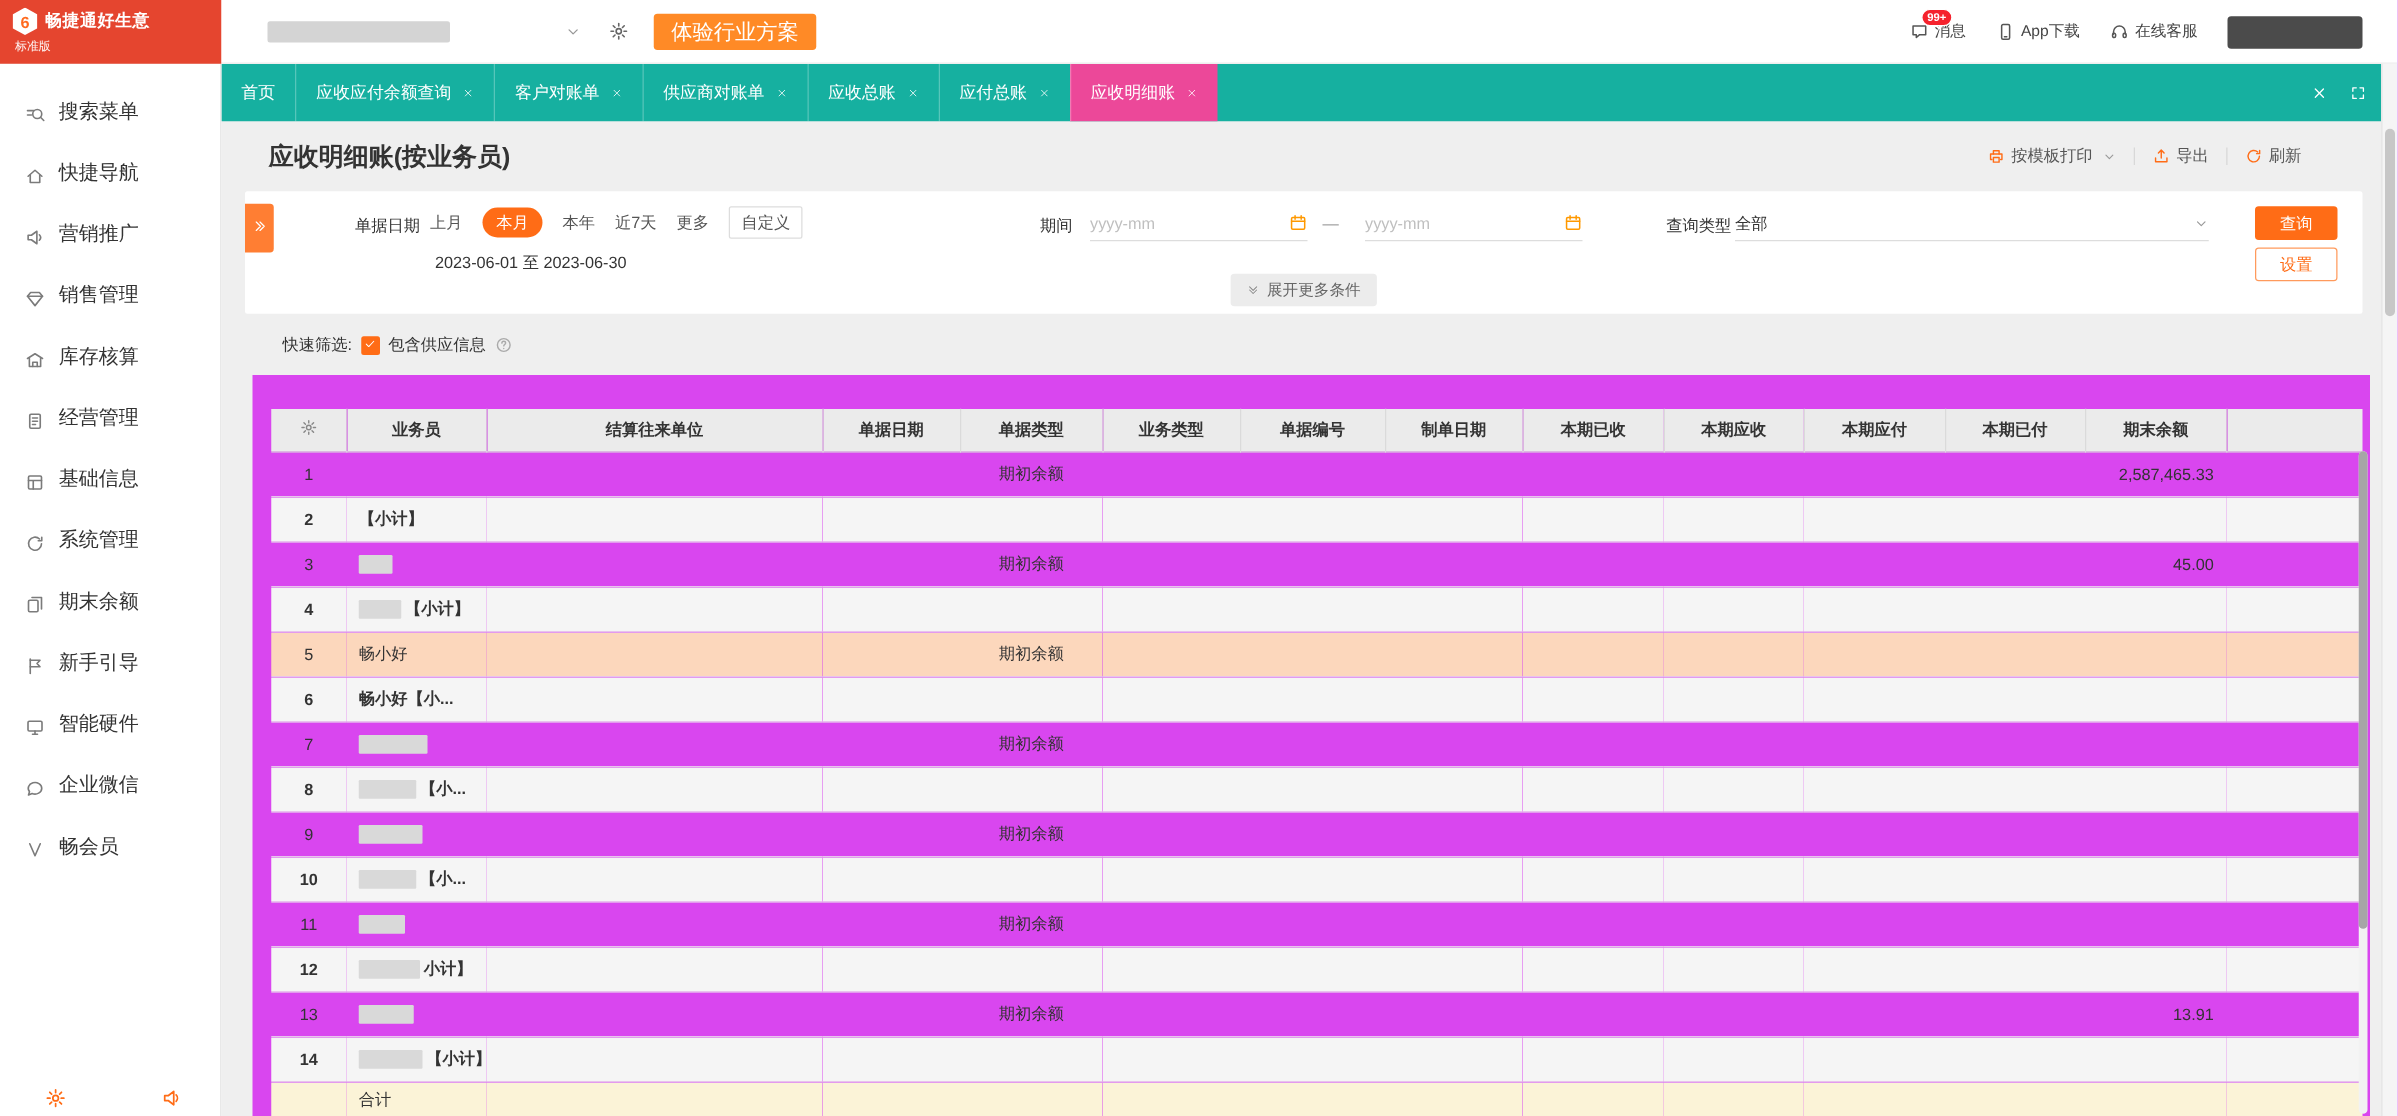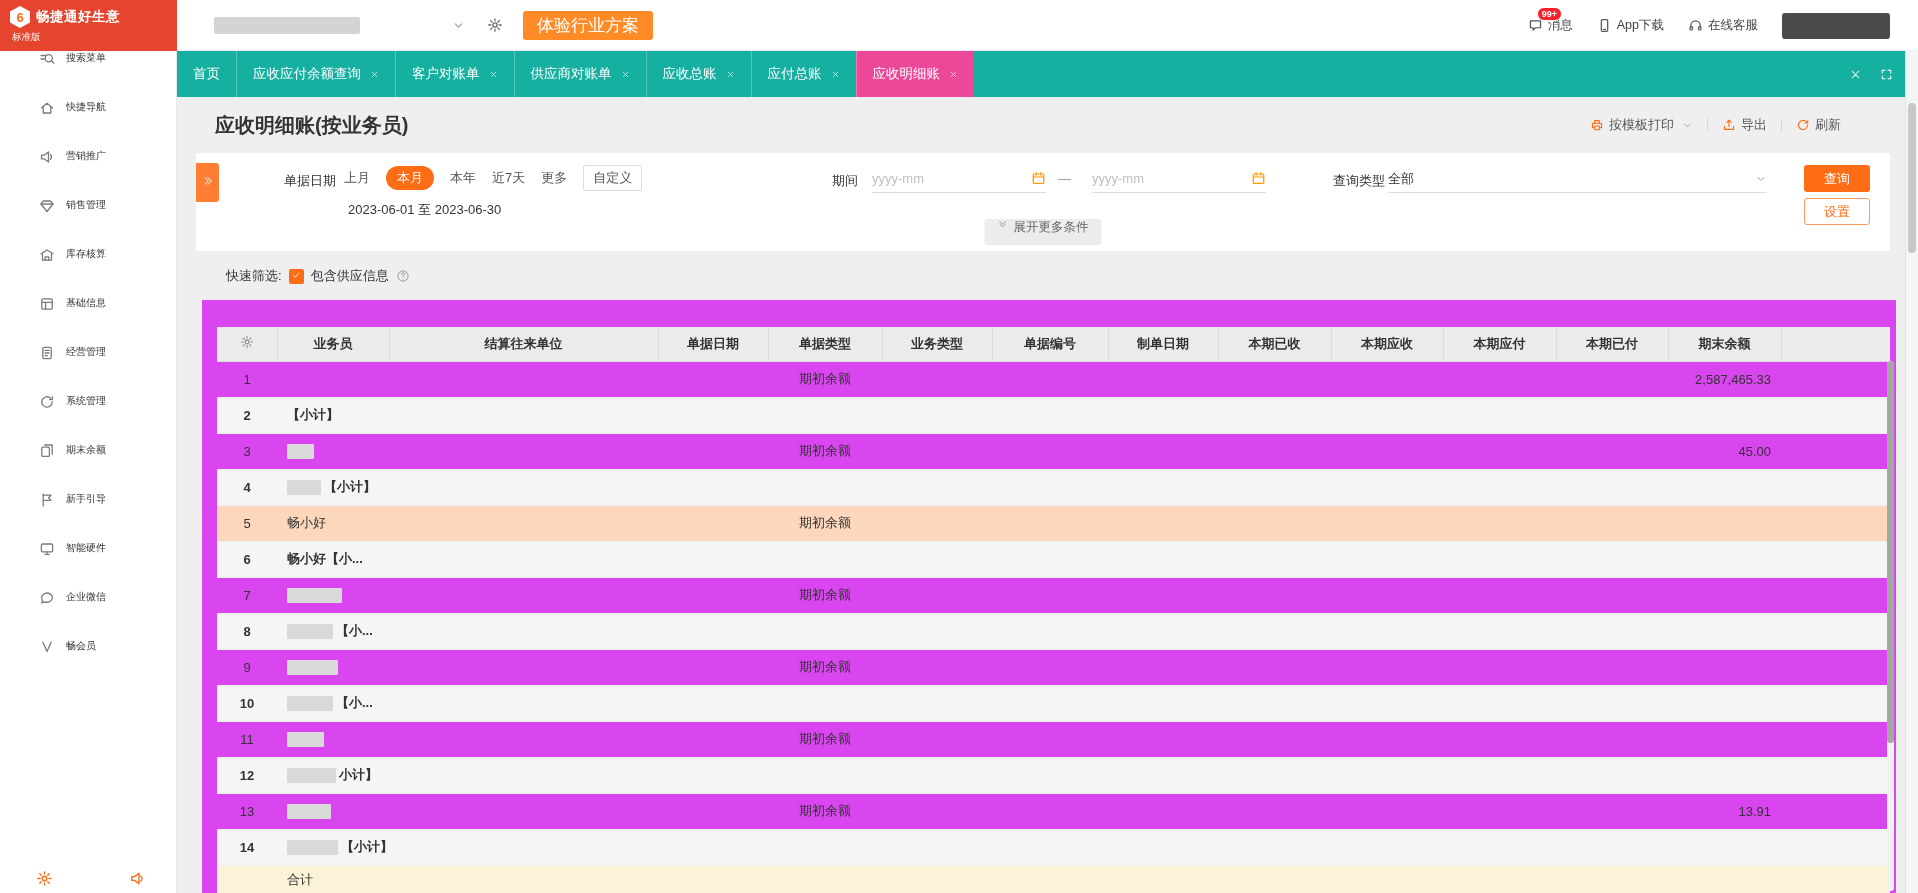--- a/index.html
+++ b/index.html
@@ -20,21 +20,21 @@
   .tb-gear{position:absolute;left:487px;top:17px;color:#666;font-size:16px;cursor:pointer}
   .trial-btn{position:absolute;left:523px;top:11px;height:29px;padding:0 14px;background:#ff8a26;color:#fff;border:none;border-radius:3px;font-size:17px;cursor:pointer;font-family:inherit}
   .topbar-right{position:absolute;right:28px;top:0;height:51px;display:flex;align-items:center;gap:24px}
   .tb-item{display:flex;align-items:center;gap:5px;font-size:12.5px;color:#444;position:relative;cursor:pointer;white-space:nowrap}
   .tb-item .ic{font-size:15px;color:#555;display:inline-flex}
   .badge{position:absolute;top:-10px;left:9px;background:#f5222d;color:#fff;font-size:9px;line-height:12px;padding:0 4px;border-radius:7px;border:1px solid #fff;font-weight:bold}
   .dark-redact{width:108px;height:26px;background:#4b4b4b;border-radius:3px;cursor:pointer}
 
   
   .sidebar{position:absolute;left:0;top:51px;width:177px;bottom:0;background:#fff;border-right:1px solid #e8e8e8;z-index:15}
-  .side-item{height:49px;display:flex;align-items:flex-start;gap:11px;padding-left:39px;font-size:10px;color:#333;cursor:pointer;white-space:nowrap}
+  .side-item{height:49px;display:flex;align-items:flex-end;gap:11px;padding-left:20px;font-size:16px;color:#333;cursor:pointer;white-space:nowrap}
   .side-item .icon{font-size:16px;color:#7b7b7b;display:inline-flex}
   .side-item.active{background:linear-gradient(90deg,#ffa14f,#ff6c16);color:#fff}
   .side-item.active .icon{color:#fff}
   .sidebar-footer{position:absolute;bottom:6px;left:0;right:0;display:flex;align-items:center;padding-left:36px;gap:76px}
   .sf-icon{color:#ff6c16;font-size:17px;display:inline-flex;cursor:pointer}
 
   
   .main{position:absolute;left:177px;top:51px;right:13px;bottom:0;background:#efefef;overflow:hidden}
 
   .tabbar{position:absolute;top:0;left:0;right:0;height:46px;background:#16b0a0;display:flex;align-items:stretch}
@@ -70,21 +70,21 @@
   .input-ul input::placeholder{color:#bfbfbf}
   .ip1{left:676px;width:174px}
   .ip2{left:896px;width:174px}
   .cal-icon{color:#f90;font-size:15px;flex:none;cursor:pointer;display:inline-flex}
   .range-dash{position:absolute;left:862px;top:18px;color:#999;font-size:13px}
   .lbl-qtype{left:1137px;top:19px}
   .select-ul{position:absolute;left:1192px;top:12px;width:379px;height:28px;border-bottom:1px solid #ddd;display:flex;align-items:center;justify-content:space-between;font-size:13px;color:#333;cursor:pointer}
   .sel-caret{color:#999;font-size:12px;display:inline-flex}
   .btn-query{position:absolute;left:1608px;top:12px;width:66px;height:27px;background:#ff6c16;color:#fff;border:none;border-radius:3px;font-size:13px;cursor:pointer;font-family:inherit}
   .btn-settings{position:absolute;left:1608px;top:45px;width:66px;height:27px;background:#fff;color:#ff6c16;border:1px solid #ff9a5c;border-radius:3px;font-size:13px;cursor:pointer;font-family:inherit}
-  .expand-more{position:absolute;left:50%;transform:translateX(-50%);top:66px;height:26px;background:#ececec;border-radius:3px;display:flex;align-items:flex-start;gap:6px;padding:0 13px;font-size:12.5px;color:#666;cursor:pointer;white-space:nowrap}
+  .expand-more{position:absolute;left:50%;transform:translateX(-50%);top:66px;height:26px;background:#ececec;border-radius:3px;display:flex;align-items:center;gap:6px;padding:0 13px;font-size:12.5px;color:#666;cursor:pointer;white-space:nowrap}
   .em-icon{font-size:10px;color:#888;display:inline-flex}
 
   
   .quick-filter{position:absolute;top:216px;left:49px;display:flex;align-items:center;gap:7px;font-size:13px;color:#333}
   .checkbox{width:15px;height:15px;background:#ff6c16;border-radius:2px;display:inline-flex;align-items:center;justify-content:center;color:#fff;font-size:10px;cursor:pointer}
   .help-icon{color:#aaa;font-size:14px;display:inline-flex;cursor:pointer}
 
   
   .table-card{position:absolute;top:249px;left:25px;width:1694px;bottom:0;background:#d946ef;overflow:hidden}
   .grid{border-collapse:collapse;table-layout:fixed;width:1673px;position:absolute;left:15px;top:27px}
@@ -214,34 +214,34 @@
               <path d="M2 6.8L8 3l6 3.8"></path>
               <path d="M3.5 6.8v6.4h9V6.8"></path>
               <path d="M6.2 13.2V9.8h3.6v3.4"></path>
             </svg>
           </span>
           <span>库存核算</span>
         </div>
         <div class="side-item">
           <span class="icon" style="display: inline-flex;">
             <svg viewBox="0 0 16 16" width="1em" height="1em" fill="none" stroke="currentColor" stroke-width="1.3" stroke-linecap="round" stroke-linejoin="round">
+              <rect x="3.8" y="2.4" width="8.4" height="11.2" rx="1"></rect>
+              <path d="M6 5.4h4M6 8h4M6 10.6h2.4"></path>
+            </svg>
+          </span>
+          <span>经营管理</span>
+        </div>
+        <div class="side-item">
+          <span class="icon" style="display: inline-flex;">
+            <svg viewBox="0 0 16 16" width="1em" height="1em" fill="none" stroke="currentColor" stroke-width="1.3" stroke-linecap="round" stroke-linejoin="round">
               <rect x="2.8" y="2.8" width="10.4" height="10.4" rx="1"></rect>
               <path d="M2.8 6.4h10.4M6.6 6.4v6.8"></path>
             </svg>
           </span>
           <span>基础信息</span>
-        </div>
-        <div class="side-item">
-          <span class="icon" style="display: inline-flex;">
-            <svg viewBox="0 0 16 16" width="1em" height="1em" fill="none" stroke="currentColor" stroke-width="1.3" stroke-linecap="round" stroke-linejoin="round">
-              <rect x="3.8" y="2.4" width="8.4" height="11.2" rx="1"></rect>
-              <path d="M6 5.4h4M6 8h4M6 10.6h2.4"></path>
-            </svg>
-          </span>
-          <span>经营管理</span>
         </div>
         <div class="side-item">
           <span class="icon" style="display: inline-flex;">
             <svg viewBox="0 0 16 16" width="1em" height="1em" fill="none" stroke="currentColor" stroke-width="1.3" stroke-linecap="round" stroke-linejoin="round">
               <path d="M13.2 8a5.2 5.2 0 11-1.6-3.8"></path>
               <path d="M13.4 2.8v2.8h-2.8"></path>
             </svg>
           </span>
           <span>系统管理</span>
         </div>

